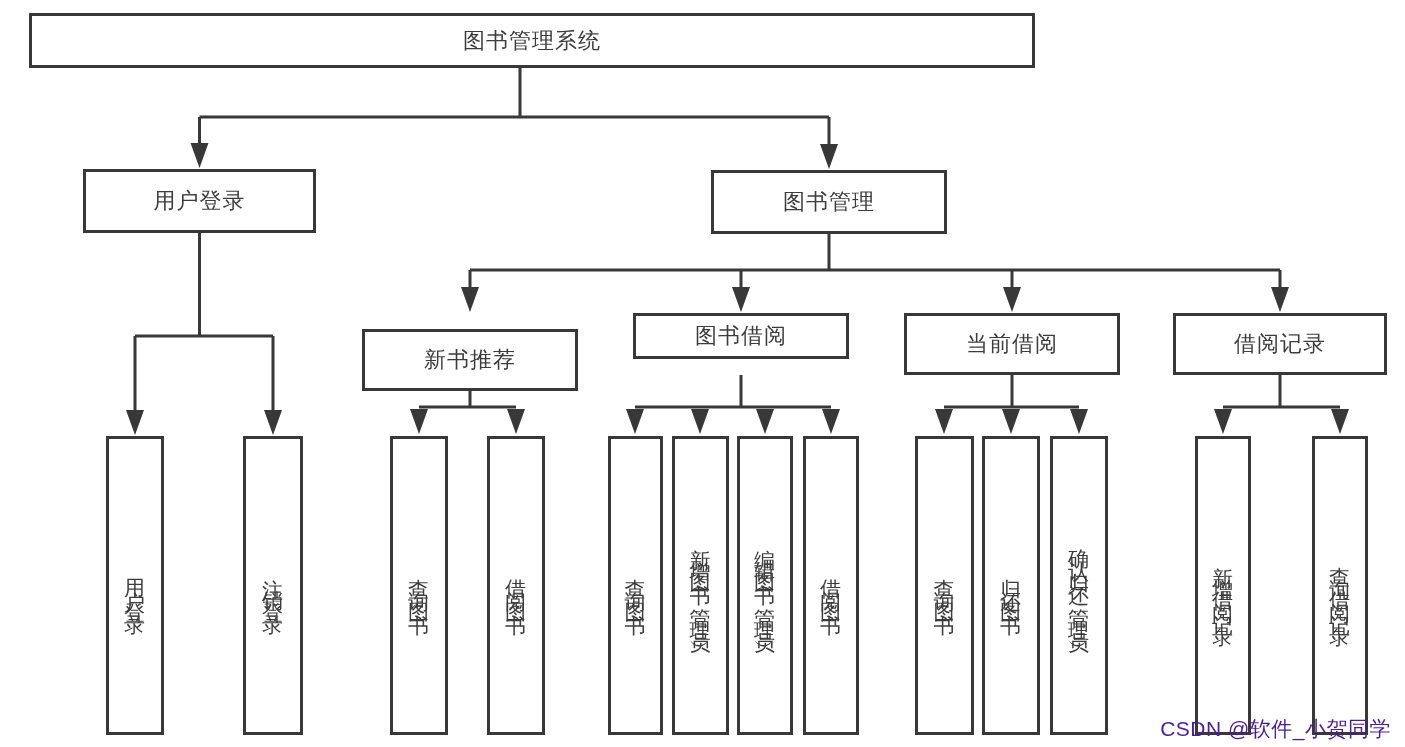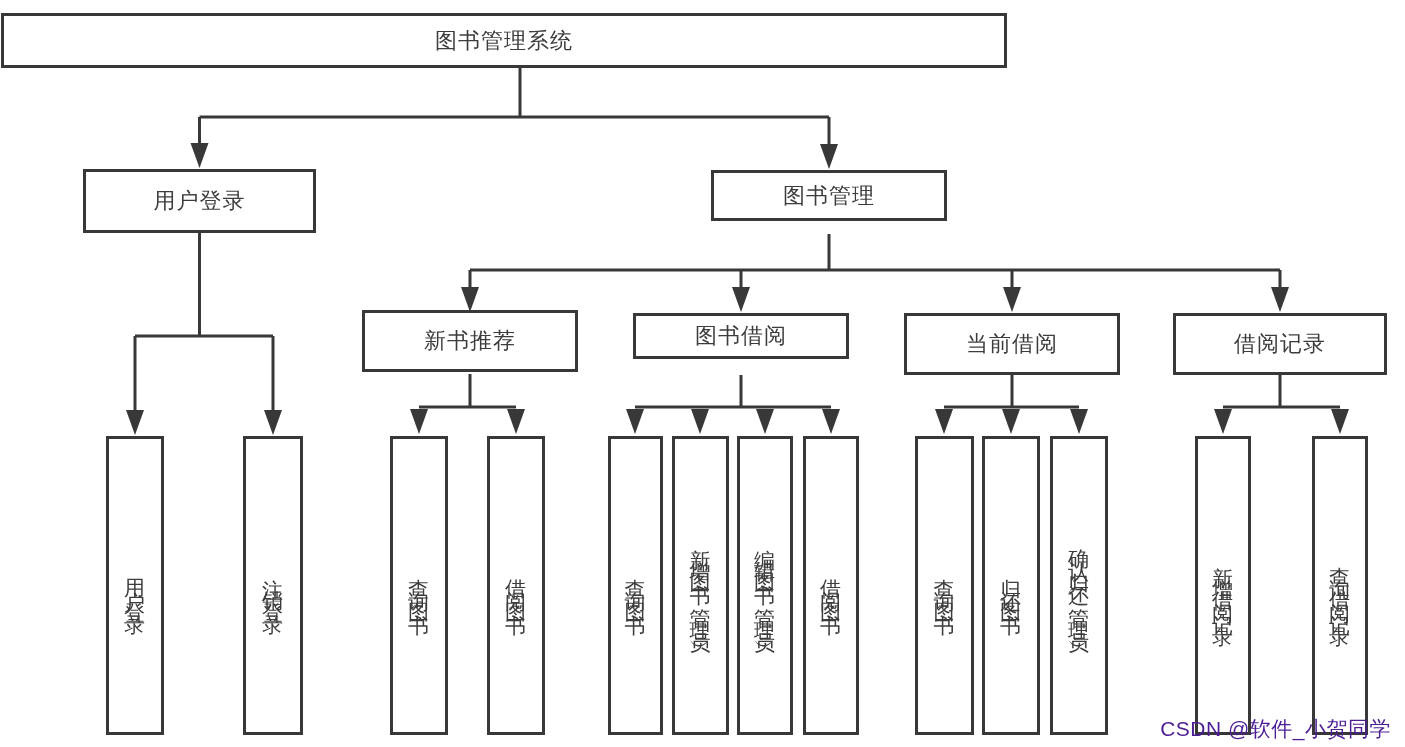--- a/index.html
+++ b/index.html
@@ -83,32 +83,32 @@
       <polygon points="756,409 774,409 765,434"></polygon>
       <polygon points="822,409 840,409 831,434"></polygon>
       <polygon points="935,409 953,409 944,434"></polygon>
       <polygon points="1002,409 1020,409 1011,434"></polygon>
       <polygon points="1070,409 1088,409 1079,434"></polygon>
       <polygon points="1214,409 1232,409 1223,434"></polygon>
       <polygon points="1331,409 1349,409 1340,434"></polygon>
     </g>
   </svg>
 
-  <div class="node" style="left:1px; top:13px; width:1006px; height:55px;">
+  <div class="node" style="left:29px; top:13px; width:1006px; height:55px;">
     <span class="label">图书管理系统</span>
   </div>
 
   <div class="node" style="left:83px; top:169px; width:233px; height:64px;">
     <span class="label">用户登录</span>
   </div>
-  <div class="node" style="left:711px; top:170px; width:236px; height:51px;">
+  <div class="node" style="left:711px; top:170px; width:236px; height:64px;">
     <span class="label">图书管理</span>
   </div>
 
-  <div class="node" style="left:362px; top:310px; width:216px; height:62px;">
+  <div class="node" style="left:362px; top:329px; width:216px; height:62px;">
     <span class="label">新书推荐</span>
   </div>
   <div class="node" style="left:633px; top:313px; width:216px; height:46px;">
     <span class="label">图书借阅</span>
   </div>
   <div class="node" style="left:904px; top:313px; width:216px; height:62px;">
     <span class="label">当前借阅</span>
   </div>
   <div class="node" style="left:1173px; top:313px; width:214px; height:62px;">
     <span class="label">借阅记录</span>

